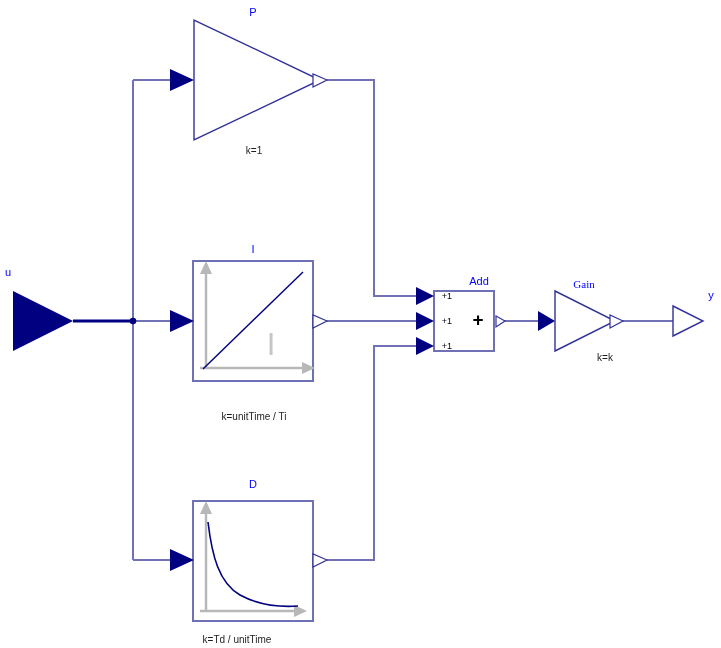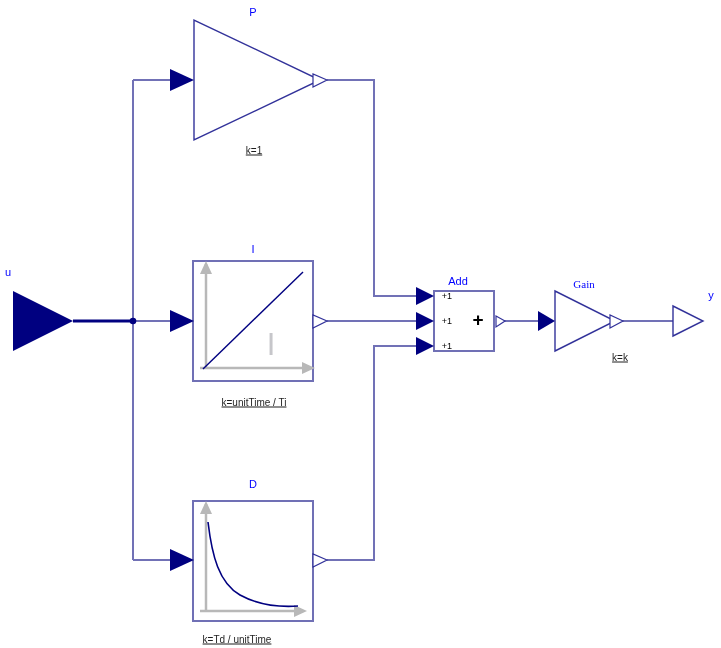--- a/index.html
+++ b/index.html
@@ -13,21 +13,21 @@
   .block  { fill:#ffffff; stroke:#7070b5; stroke-width:2; }
   .tri-outline { fill:#ffffff; stroke:#32329a; stroke-width:1.4; }
   .open-port   { fill:#ffffff; stroke:#32329a; stroke-width:1.2; }
   .navy   { fill:#000080; stroke:none; }
   .navyline { stroke:#000080; fill:none; }
   .axis   { stroke:#b8b8b8; stroke-width:2.5; fill:none; }
   .axishead { fill:#b8b8b8; stroke:none; }
 
   .txt { position:absolute; transform:translate(-50%,-50%); white-space:nowrap; }
   .lbl   { color:#0000ff; font-size:11px; }
-  .param { color:#1e1e1e; font-size:10px;text-decoration:underline; }
+  .param { color:#1e1e1e; font-size:10px; }
   .sign  { color:#000000; font-size:9px; }
   .plus  { color:#000000; font-size:19px; font-weight:bold; }
   .wm    { color:#c6c6ca; }
   .wm-i   { font-size:31px; }
   .wm-dt1 { font-size:30px; }
 </style>
 </head>
 <body>
 
 <div id="canvas">
@@ -117,25 +117,25 @@
     <g>
       <polygon points="673,306 673,336 703,321" class="tri-outline"></polygon>
     </g>
   </svg>
 
   <div class="txt lbl" style="left:8px; top:272px;">u</div>
   <div class="txt lbl" style="left:253px; top:12px;">P</div>
   <div class="txt param" style="left:254px; top:150px;">k=1</div>
   <div class="txt lbl" style="left:253px; top:249px;">I</div>
   <div class="txt wm wm-i" style="left:271px; top:345px;">I</div>
-  <div class="txt param" style="left:254px; top:402px;text-align:center;">k=unitTime / Ti</div>
+  <div class="txt param" style="left:254px; top:416px;text-align:center;">k=unitTime / Ti</div>
   <div class="txt lbl" style="left:253px; top:484px;">D</div>
   <div class="txt param" style="left:237px; top:639px;">k=Td / unitTime</div>
-  <div class="txt lbl" style="left:458px; top:281px;text-align:right;">Add</div>
+  <div class="txt lbl" style="left:479px; top:281px;text-align:right;">Add</div>
   <div class="txt sign" style="left:447px; top:296px;">+1</div>
   <div class="txt sign" style="left:447px; top:321px;">+1</div>
   <div class="txt sign" style="left:447px; top:346px;">+1</div>
   <div class="txt plus" style="left:478px; top:320px;">+</div>
   <div class="txt lbl" style="left:584px; top:284px;font-family:Liberation Serif, serif;">Gain</div>
-  <div class="txt param" style="left:599px; top:357px;padding-left:42px;">k=k</div>
+  <div class="txt param" style="left:584px; top:357px;padding-left:42px;">k=k</div>
   <div class="txt lbl" style="left:711px; top:295px;">y</div>
 
 </div>
 
 </body></html>

